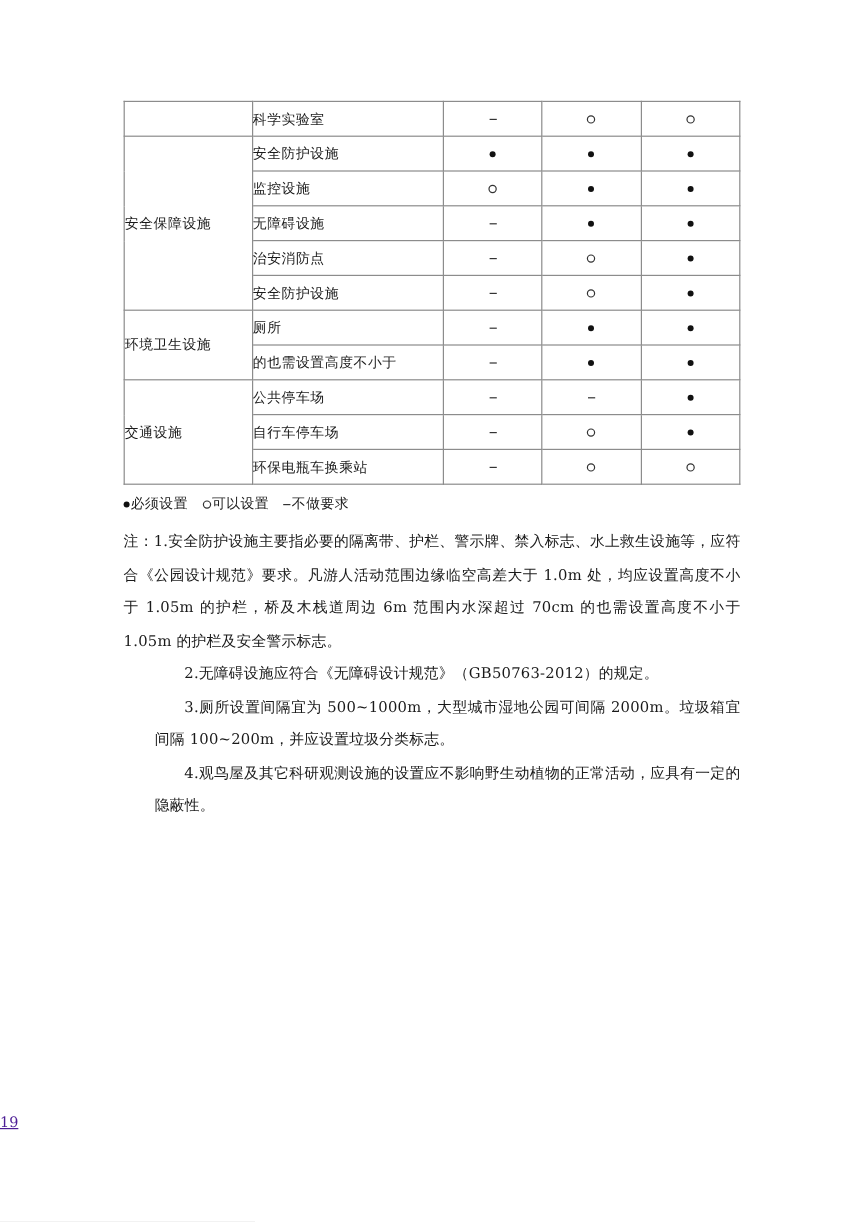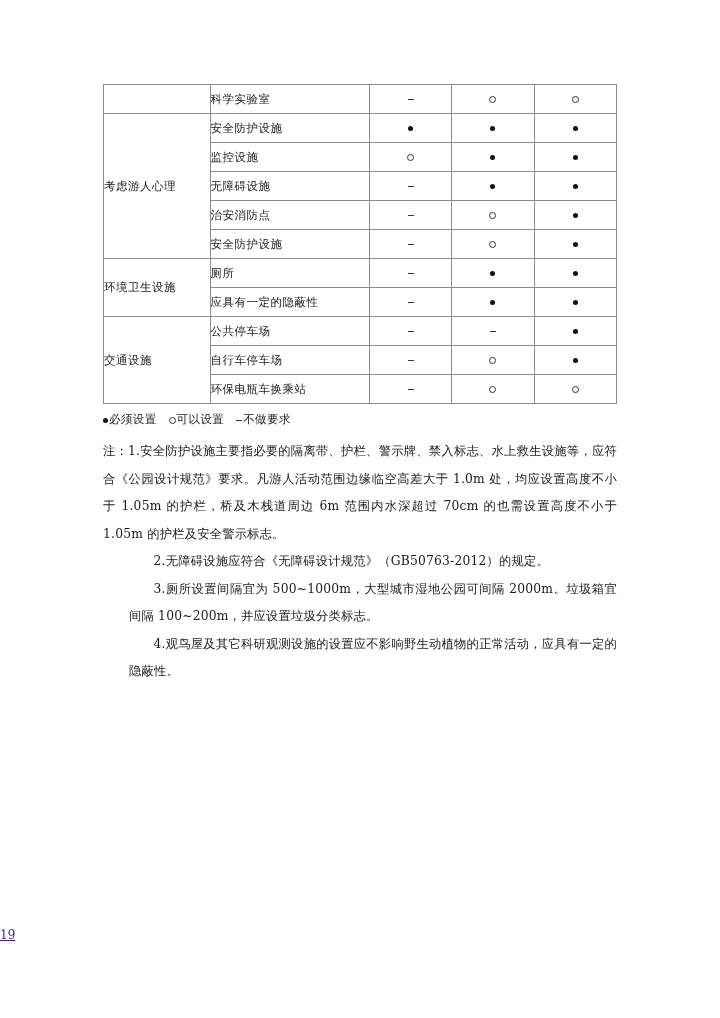--- a/index.html
+++ b/index.html
@@ -156,21 +156,21 @@
     <table class="spec-table">
       <tbody>
           <tr>
             <td class="cat empty-cat"></td>
             <td class="item">科学实验室</td>
             <td class="mark"><span class="sym-dash"></span></td>
             <td class="mark"><span class="sym-circle"></span></td>
             <td class="mark"><span class="sym-circle"></span></td>
           </tr>
           <tr class="group-start">
-            <td class="cat" rowspan="5">考虑游人心理</td>
+            <td class="cat" rowspan="5">安全保障设施</td>
             <td class="item">安全防护设施</td>
             <td class="mark"><span class="sym-dot"></span></td>
             <td class="mark"><span class="sym-dot"></span></td>
             <td class="mark"><span class="sym-dot"></span></td>
           </tr>
           <tr>
             <td class="item">监控设施</td>
             <td class="mark"><span class="sym-circle"></span></td>
             <td class="mark"><span class="sym-dot"></span></td>
             <td class="mark"><span class="sym-dot"></span></td>
@@ -194,21 +194,21 @@
             <td class="mark"><span class="sym-dot"></span></td>
           </tr>
           <tr class="group-start">
             <td class="cat" rowspan="2">环境卫生设施</td>
             <td class="item">厕所</td>
             <td class="mark"><span class="sym-dash"></span></td>
             <td class="mark"><span class="sym-dot"></span></td>
             <td class="mark"><span class="sym-dot"></span></td>
           </tr>
           <tr>
-            <td class="item">应具有一定的隐蔽性</td>
+            <td class="item">的也需设置高度不小于</td>
             <td class="mark"><span class="sym-dash"></span></td>
             <td class="mark"><span class="sym-dot"></span></td>
             <td class="mark"><span class="sym-dot"></span></td>
           </tr>
           <tr class="group-start">
             <td class="cat" rowspan="3">交通设施</td>
             <td class="item">公共停车场</td>
             <td class="mark"><span class="sym-dash"></span></td>
             <td class="mark"><span class="sym-dash"></span></td>
             <td class="mark"><span class="sym-dot"></span></td>

